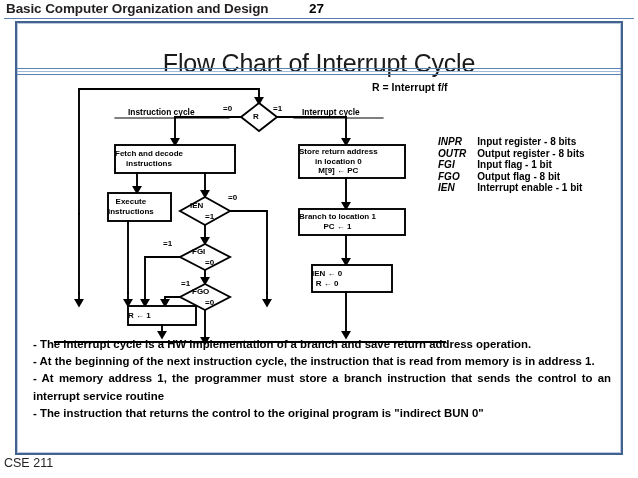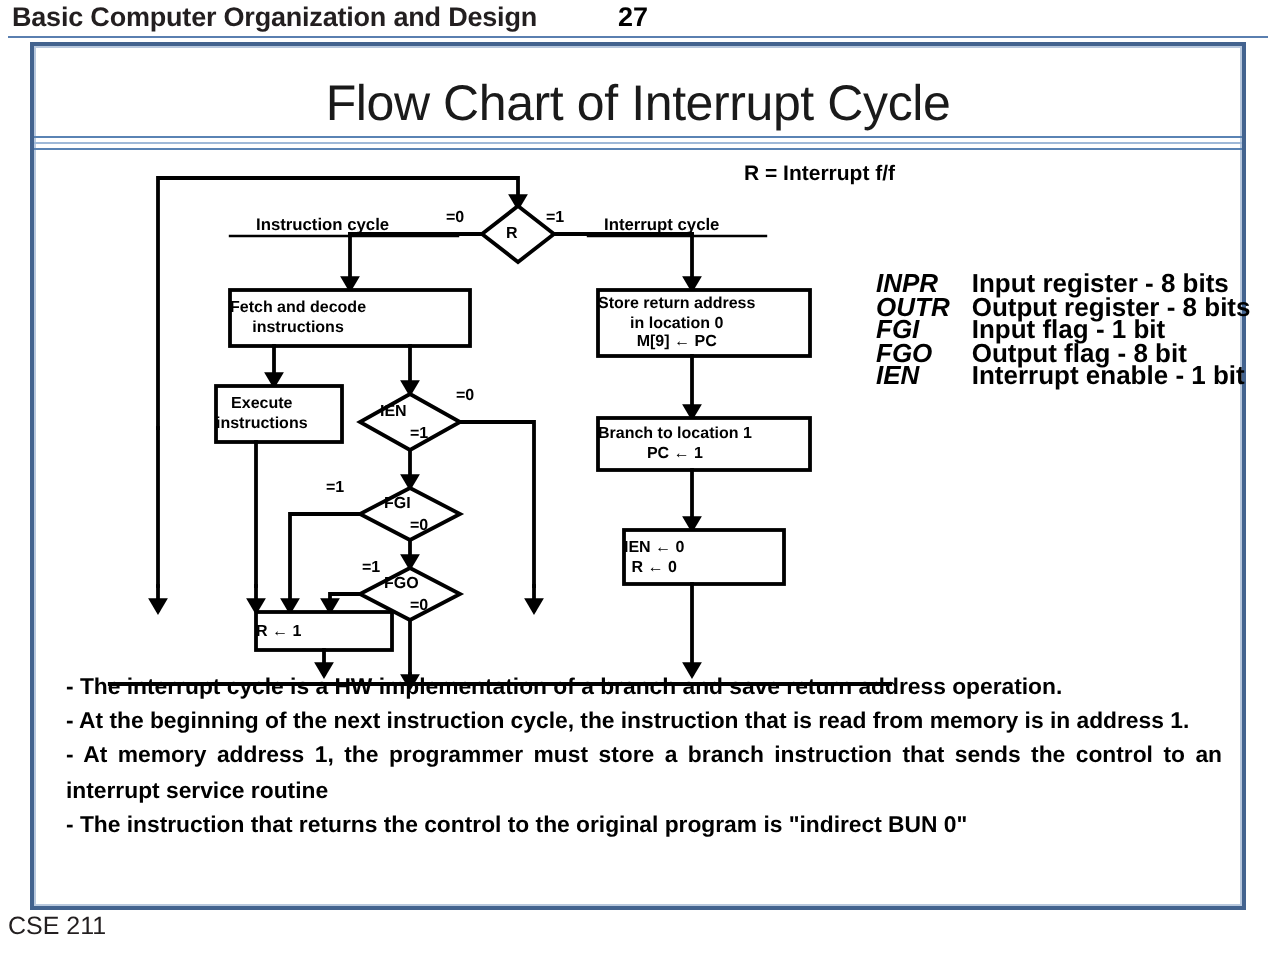--- a/index.html
+++ b/index.html
@@ -40,41 +40,41 @@
   }
   .frame-inner{
     position:absolute;left:17px;top:23px;width:604px;height:430px;
     border:1px solid #b9c9de;
     box-sizing:border-box;
     pointer-events:none;
   }
 
   
   .title-band{
-    position:absolute;left:17px;top:23px;width:604px;height:44px;
-    display:flex;align-items:flex-end;justify-content:center;border-radius:14px;
+    position:absolute;left:17px;top:41px;width:604px;height:44px;
+    display:flex;align-items:center;justify-content:center;border-radius:14px;
   }
   .title-text{
     font-size:25px;color:#1a1a1a;letter-spacing:-0.2px;white-space:nowrap;
   }
   .band-rule{position:absolute;left:17px;height:1px;background:#5a83b4;width:604px;}
   .band-rule.r1{top:68px;}
   .band-rule.r2{top:71px;background:#9fb9d8;}
   .band-rule.r3{top:74px;background:#5a83b4;}
 
   
   .chart{
     position:absolute;left:15px;top:21px;width:608px;height:434px;
   }
   .chart svg{display:block;}
 
   
   .legend{
     position:absolute;left:438px;top:136px;
-    font-size:13px;color:#000;line-height:11.6px;
+    font-size:10px;color:#000;line-height:11.6px;
   }
   .legend table{border-collapse:collapse;}
   .legend td{padding:0;vertical-align:top;white-space:nowrap;}
   .legend td.k{font-style:italic;font-weight:bold;padding-right:11px;}
   .legend td.v{font-weight:bold;}
 
   
   .rff{
     position:absolute;left:372px;top:81px;
     font-size:10.5px;font-weight:bold;color:#000;white-space:nowrap;

